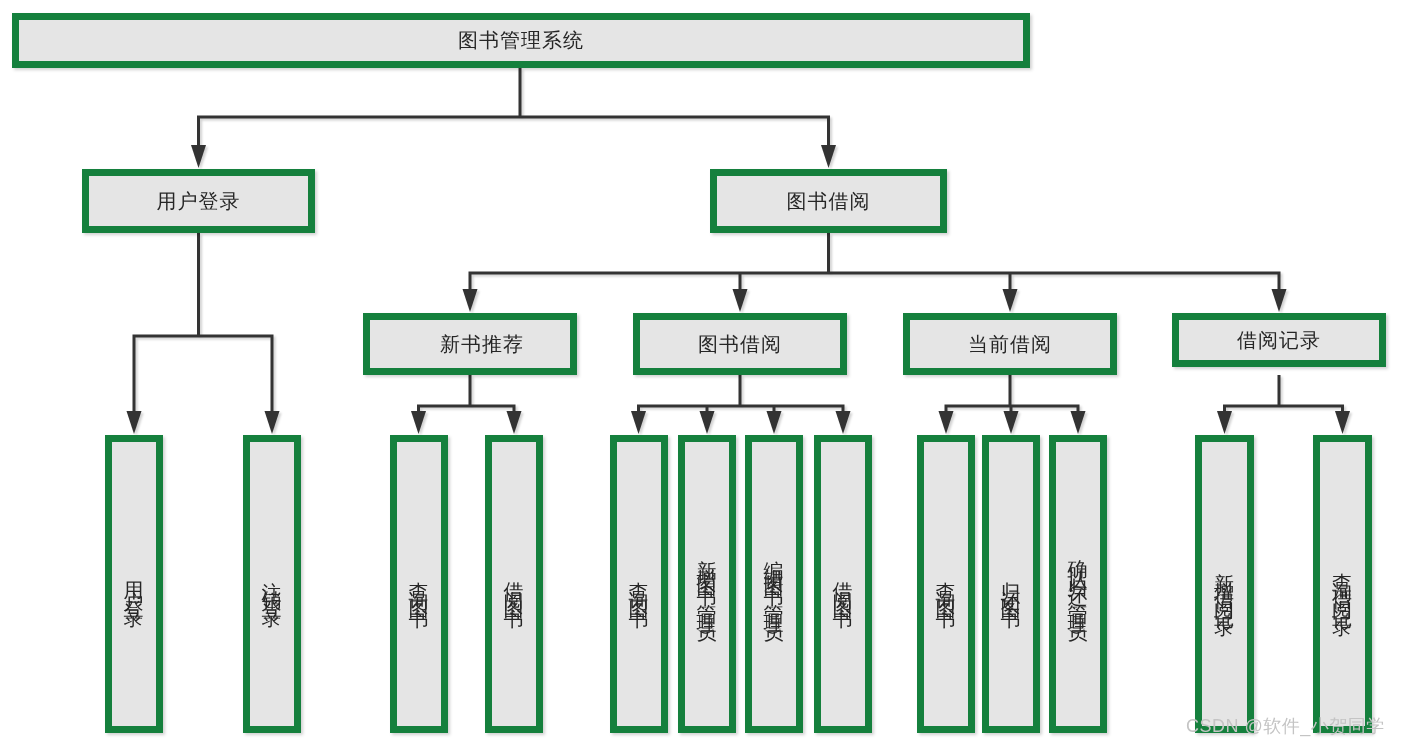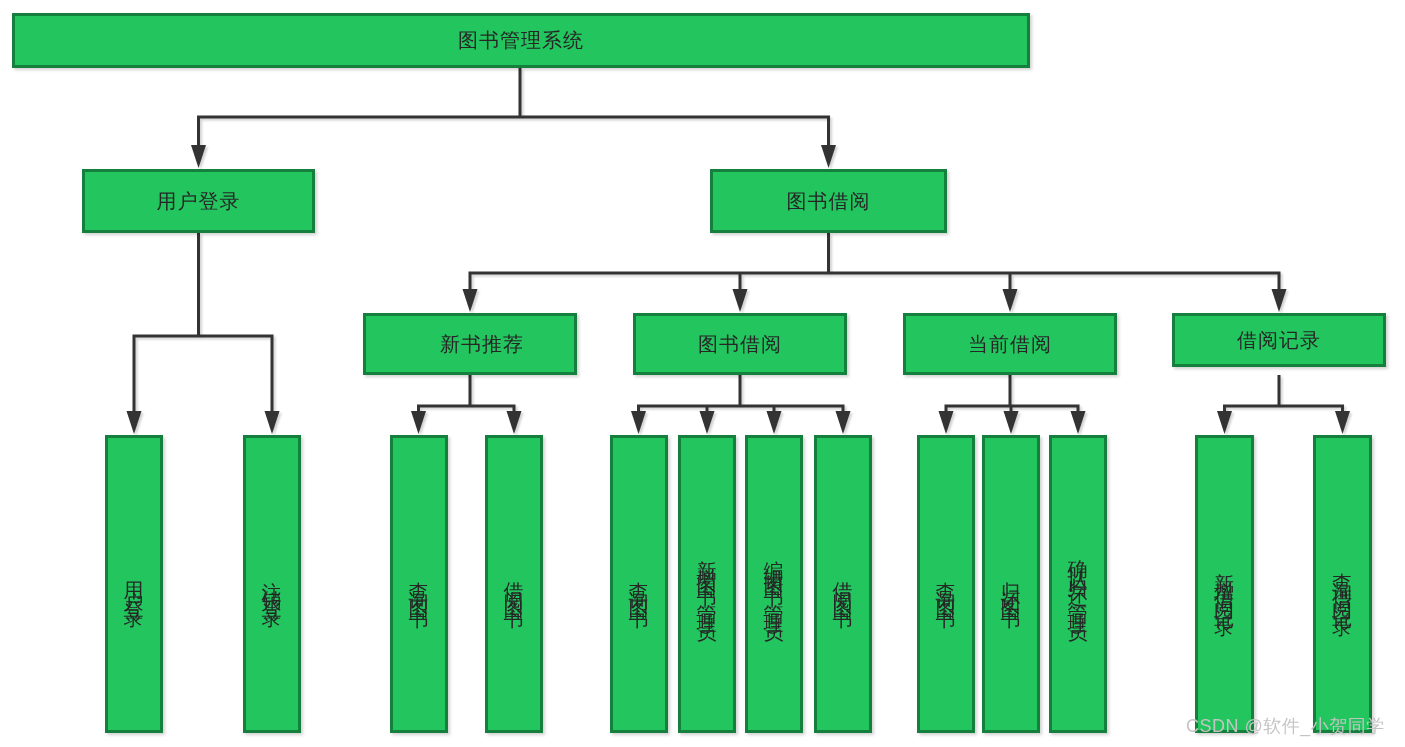--- a/index.html
+++ b/index.html
@@ -8,22 +8,22 @@
     width: 1405px;
     height: 747px;
     background: #ffffff;
     font-family: "Liberation Sans", "DejaVu Sans", sans-serif;
     color: #262626;
     overflow: hidden;
   }
   .node {
     position: absolute;
     box-sizing: border-box;
-    background: #22c55e;
-    border: 3px solid #15803d;
+    background: #e5e5e5;
+    border: 7px solid #15803d;
     display: flex;
     align-items: center;
     justify-content: center;
     box-shadow: 2px 2px 3px rgba(0,0,0,0.18);
   }
   .hlabel {
     font-size: 20px;
     letter-spacing: 1px;
     white-space: nowrap;
   }

